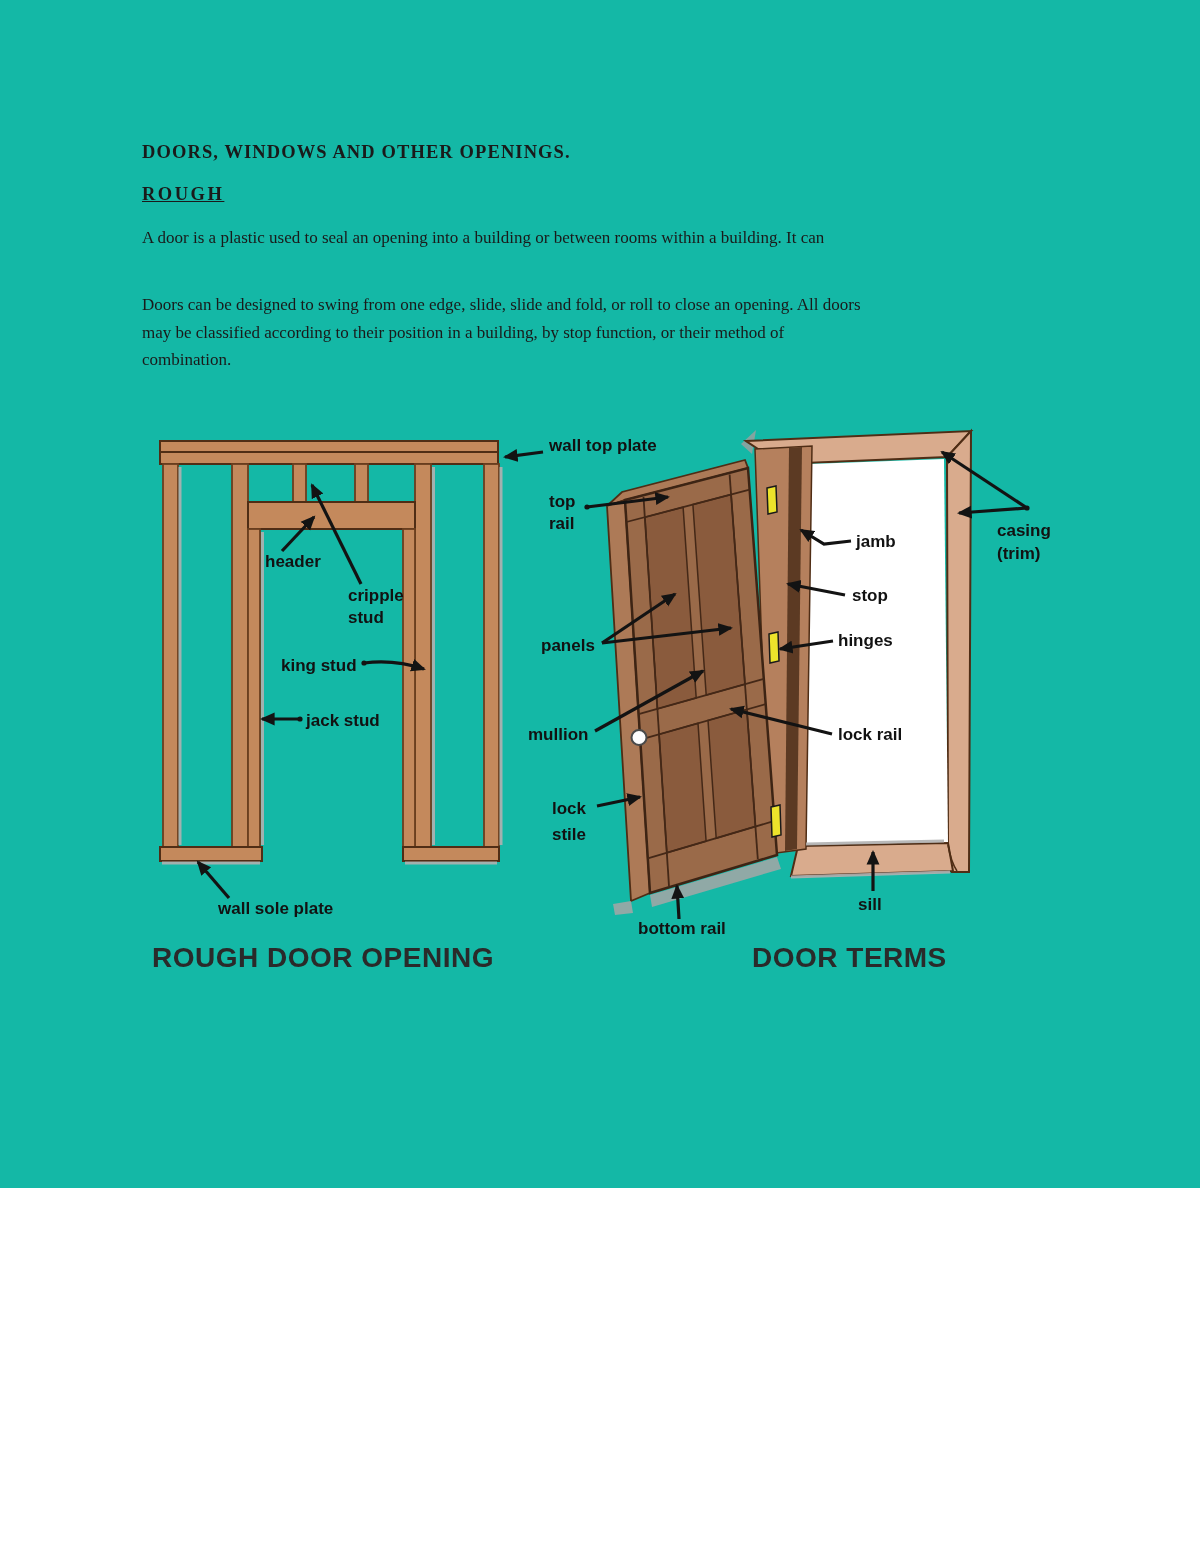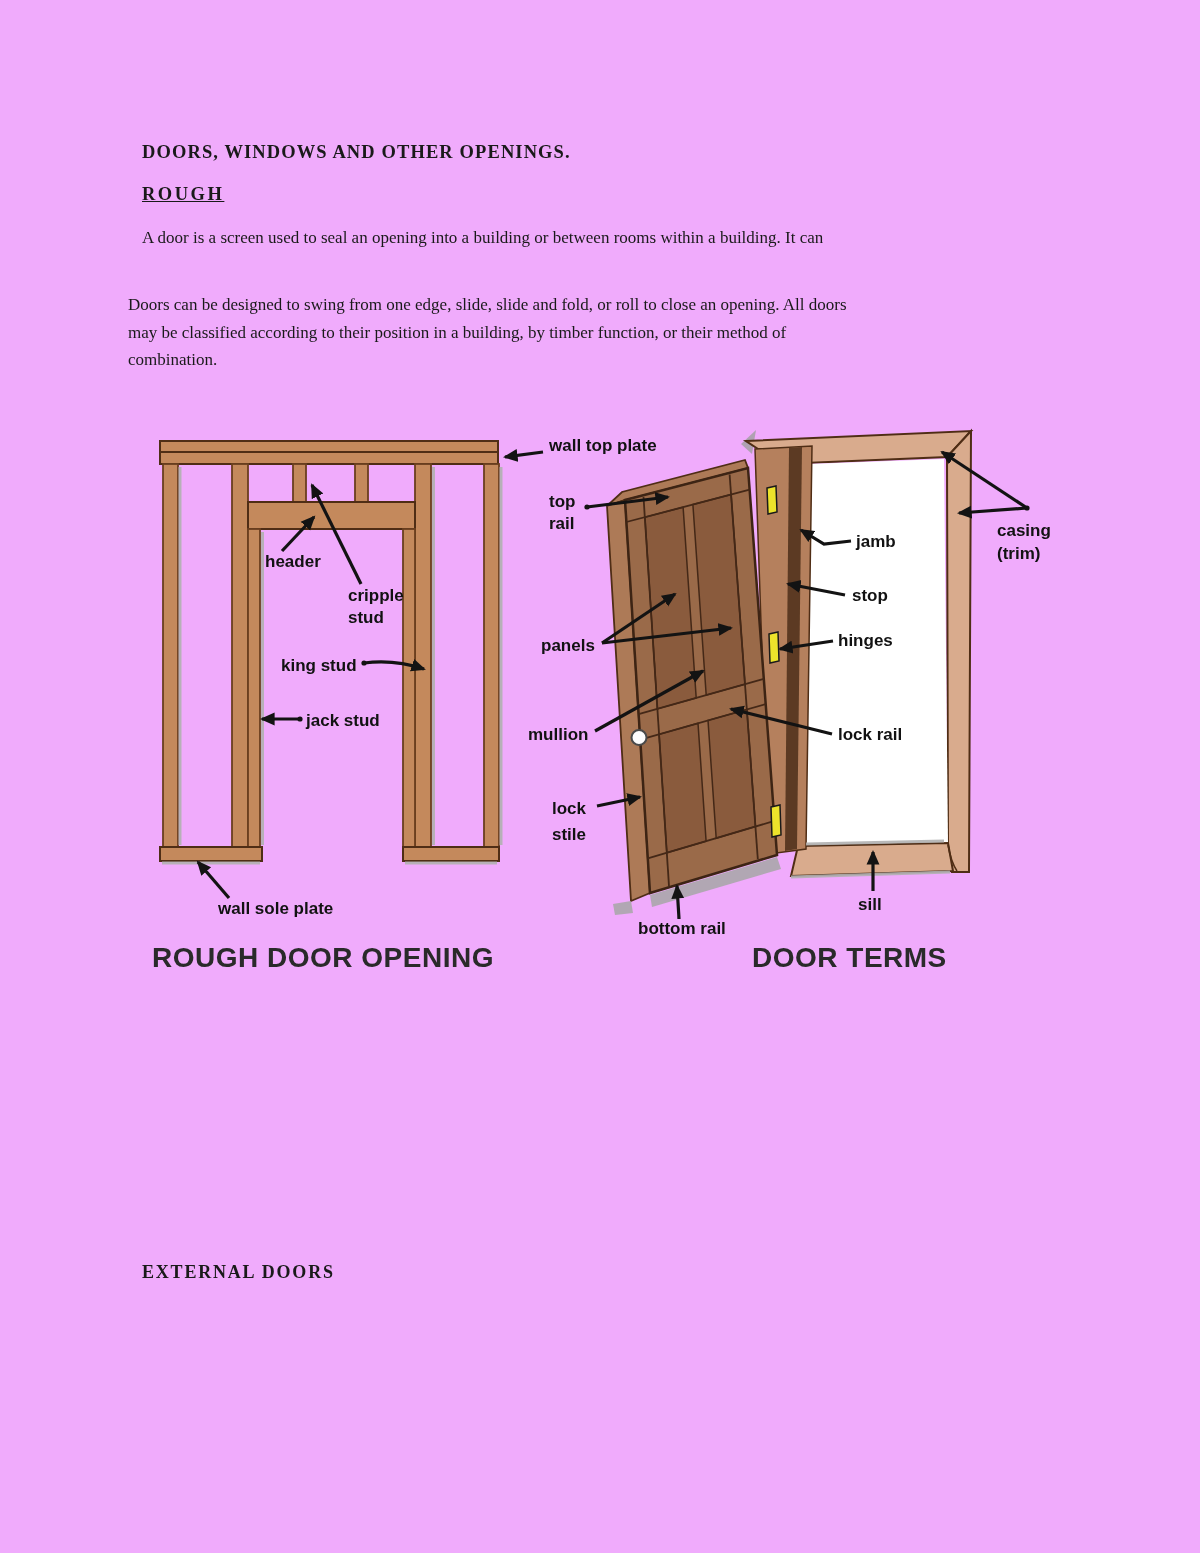--- a/index.html
+++ b/index.html
@@ -1,16 +1,16 @@
 <!DOCTYPE html>
 <html><head>
 <meta charset="utf-8">
 <style>
   html,body{margin:0;padding:0;background:#ffffff;}
-  .page{position:relative;width:1200px;height:1553px;background:#f0abfc;overflow:hidden;
+  .page{position:relative;width:1200px;height:1188px;background:#14b8a6;overflow:hidden;
         font-family:"Liberation Serif", serif;color:#1a1a1a;}
   .abs{position:absolute;}
   .title{font-weight:bold;font-size:18.5px;letter-spacing:1.1px;white-space:nowrap;}
   .h-doors{font-weight:bold;font-size:18.5px;letter-spacing:2.5px;text-decoration:underline;white-space:nowrap;}
   .h-ext{font-weight:bold;font-size:18px;letter-spacing:1.8px;white-space:nowrap;}
   .body-line{font-size:17px;line-height:27.5px;white-space:nowrap;}
   .diagram{position:absolute;left:140px;top:420px;width:960px;height:570px;}
 
   .plate{fill:#c4895c;stroke:#4f2d15;stroke-width:2;}
   .wood{fill:#c4895c;stroke:#6b3f1f;stroke-width:1.8;}
@@ -33,26 +33,26 @@
 </head>
 <body>
 
 <div class="page">
 
   <div class="abs title" style="left:142px;top:142px;">DOORS, WINDOWS AND OTHER OPENINGS.</div>
 
   <div class="abs h-doors" style="left:142px;top:184px;">ROUGH</div>
 
   <div class="abs" style="left:142px;top:224px;">
-    <div class="body-line">A door is a screen used to seal an opening into a building or between rooms within a building. It can</div>
+    <div class="body-line">A door is a plastic used to seal an opening into a building or between rooms within a building. It can</div>
   </div>
 
-  <div class="abs" style="left:128px;top:291px;">
+  <div class="abs" style="left:142px;top:291px;">
     <div class="body-line">Doors can be designed to swing from one edge, slide, slide and fold, or roll to close an opening. All doors</div>
-    <div class="body-line">may be classified according to their position in a building, by timber function, or their method of</div>
+    <div class="body-line">may be classified according to their position in a building, by stop function, or their method of</div>
     <div class="body-line">combination.</div>
   </div>
 
   <svg class="diagram" viewBox="140 420 960 570">
     <defs>
       <marker id="ah" viewBox="0 0 10 10" refX="8.2" refY="5" markerWidth="4.8" markerHeight="4.8" orient="auto">
         <path d="M0,0.8 L9.5,5 L0,9.2 z" fill="#131313"></path>
       </marker>
     </defs>
 

